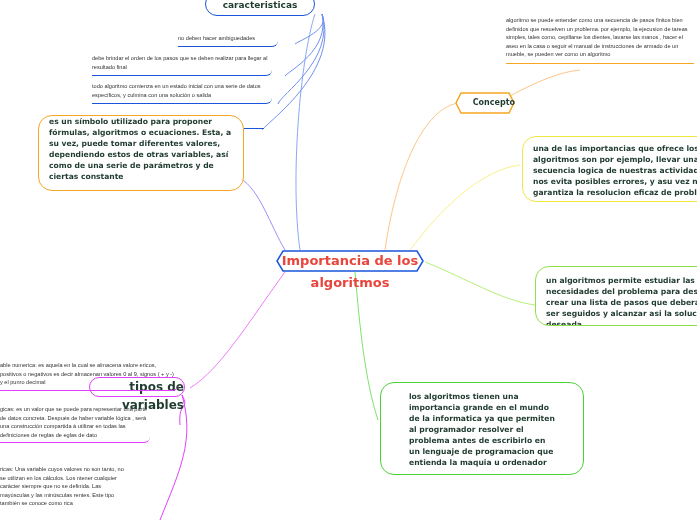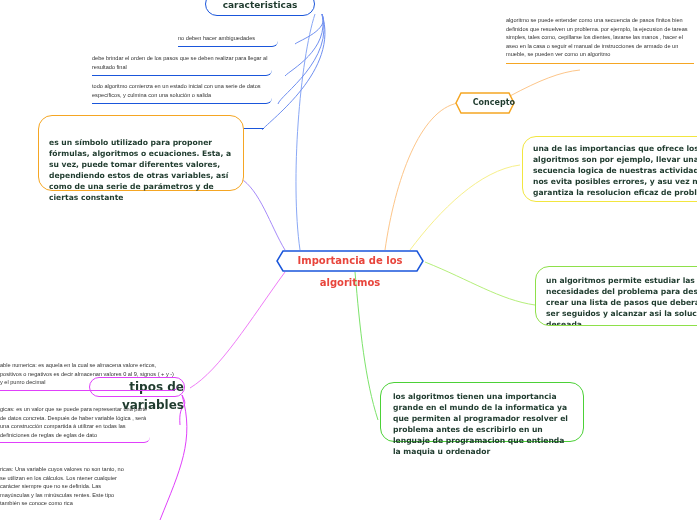--- a/index.html
+++ b/index.html
@@ -56,21 +56,21 @@
 <div class="abs small underline-node" style="left:92px; top:54px; width:180px; border-bottom:1.5px solid #1a56db; border-radius:0 0 6px 0; padding-bottom:4px;">
   <span>debe brindar el orden de los pasos que se deben realizar para llegar al resultado final</span>
 </div>
 <div class="abs small underline-node" style="left:92px; top:82px; width:180px; border-bottom:1.5px solid #1a56db; border-radius:0 0 6px 0; padding-bottom:4px;">
   <span>todo algoritmo comienza en un estado inicial con una serie de datos específicos, y culmina con una solución o salida</span>
 </div>
 <div class="abs small underline-node" style="left:236px; top:117px; width:28px; border-bottom:1.5px solid #1a56db; padding-bottom:2px;">
   <span>ta</span>
 </div>
 
-<div class="abs rounded" style="left:38px; top:115px; width:206px; height:76px; border:1.5px solid #f5a623; padding:21px 10px;">
+<div class="abs rounded" style="left:38px; top:115px; width:206px; height:76px; border:1.5px solid #f5a623; padding:0 10px;">
   <span class="bold" style="font-size:7.6px; line-height:11px; display:block;">es un símbolo utilizado para proponer fórmulas, algoritmos o ecuaciones. Esta, a su vez, puede tomar diferentes valores, dependiendo estos de otras variables, así como de una serie de parámetros y de ciertas constante</span>
 </div>
 
 <div class="abs small underline-node" style="left:506px; top:16px; width:188px; border-bottom:1.5px solid #f5a623; padding-bottom:4px;">
   <span>algoritmo se puede entender como una secuencia de pasos finitos bien definidos que resuelven un problema. por ejemplo, la ejecusion de tareas simples, tales como, cepillarse los dientes, lavarse las manos , hacer el aseo en la casa o seguir el manual de instrucciones de armado de un mueble, se pueden ver como un algoritmo</span>
 </div>
 
 <div class="hex" style="left:455px; top:92px; width:60px; height:22px;">
   <svg width="60" height="22" viewBox="0 0 60 22">
     <polygon points="6,1 54,1 59,11 54,21 6,21 1,11" fill="#fff" stroke="#f5a623" stroke-width="1.5"></polygon>
@@ -83,24 +83,24 @@
 </div>
 
 <div class="abs rounded" style="left:535px; top:266px; width:180px; height:60px; border:1.5px solid #8ee04a; padding:8px 10px; overflow:hidden;">
   <span class="bold" style="font-size:7.6px; line-height:11px; display:block; width:170px;">un algoritmos permite estudiar las necesidades del problema para despu crear una lista de pasos que deberan ser seguidos y alcanzar asi la solucion deseada</span>
 </div>
 
 <div class="hex" style="left:276px; top:250px; width:148px; height:22px;">
   <svg width="148" height="22" viewBox="0 0 148 22">
     <polygon points="7,1 141,1 147,11 141,21 7,21 1,11" fill="#fff" stroke="#1a56db" stroke-width="1.5"></polygon>
   </svg>
-  <span style="font-size:10px; line-height:22px; top:0; color:#e8453c; font-weight:bold;">Importancia de los algoritmos</span>
+  <span style="font-size:13px; line-height:22px; top:0; color:#e8453c; font-weight:bold;">Importancia de los algoritmos</span>
 </div>
 
-<div class="abs rounded" style="left:380px; top:382px; width:204px; height:60px; border:1.5px solid #4cd137; padding:8px 12px;">
+<div class="abs rounded" style="left:380px; top:382px; width:204px; height:93px; border:1.5px solid #4cd137; padding:8px 28px;">
   <span class="bold" style="font-size:7.6px; line-height:11px; display:block;">los algoritmos tienen una importancia grande en el mundo de la informatica ya que permiten al programador resolver el problema antes de escribirlo en un lenguaje de programacion que entienda la maquia u ordenador</span>
 </div>
 
 <div class="abs pill" style="left:89px; top:377px; width:96px; height:20px; border:1.5px solid #e040fb;">
   <span class="bold" style="font-size:12px; line-height:18px; display:block;text-align:right;">tipos de variables</span>
 </div>
 
 <div class="abs small underline-node" style="left:0; top:361px; width:178px; border-bottom:1.5px solid #e040fb; border-radius:0 0 6px 0; padding-bottom:3px;">
   <span>able numerica: es aquela en la cual se almacena valore ericos, positivos o negativos es decir almacenan valores 0 al 9, signos ( + y -) y el punro decimal</span>
 </div>

